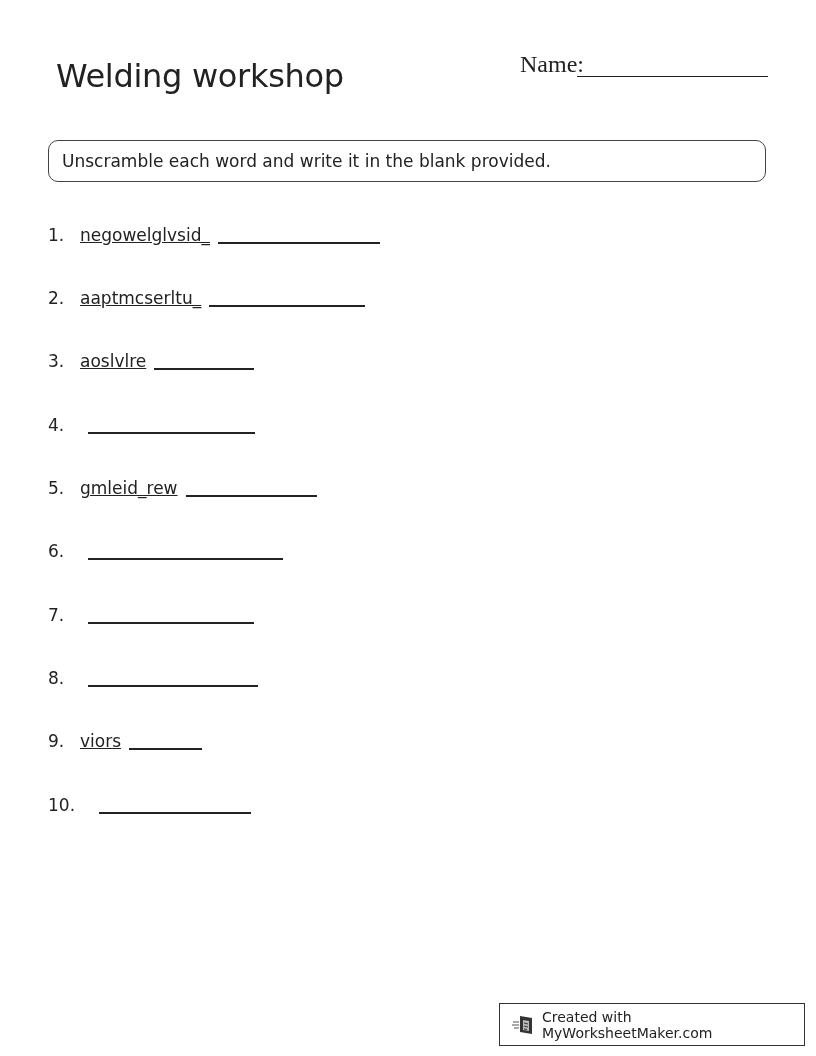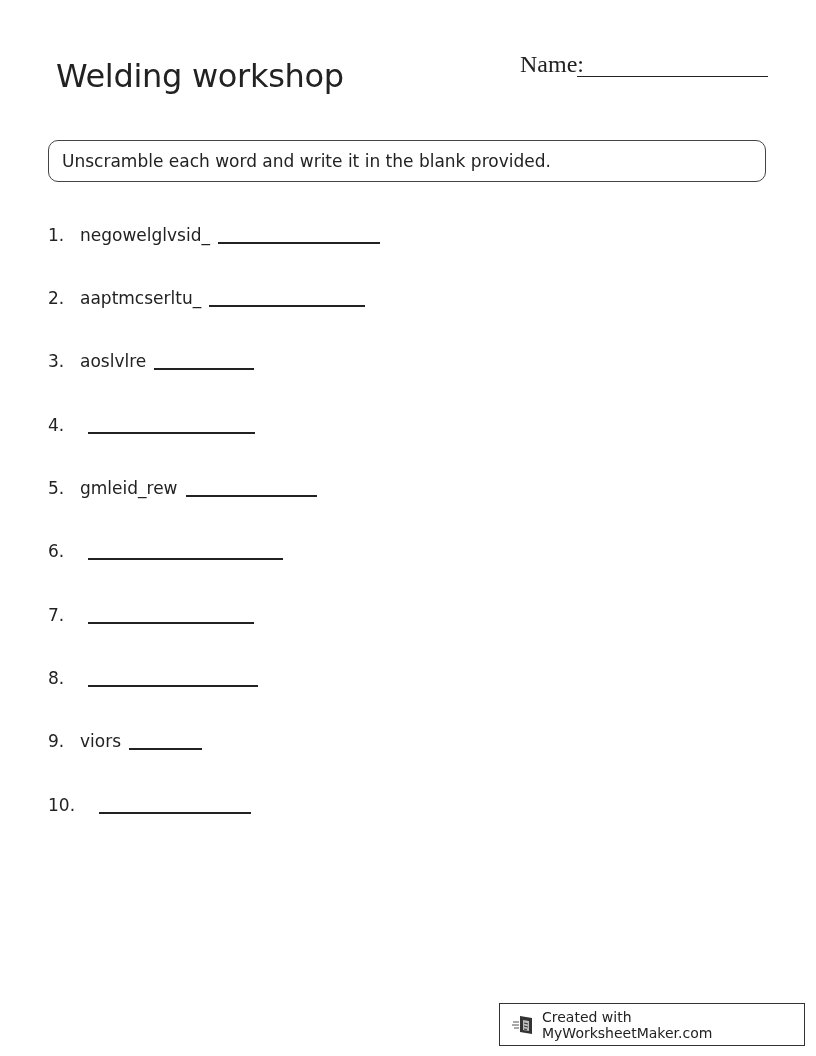--- a/index.html
+++ b/index.html
@@ -83,20 +83,21 @@
       color: #222222;
     }
     .num {
       display: inline-block;
       width: 32px;
       line-height: 30px;
     }
     .num.wide { width: 43px; }
     .word {
       line-height: 30px;
+      text-decoration: underline;
     }
     .blank {
       display: inline-block;
       height: 0;
       border-bottom: 2px solid #222222;
       margin-left: 8px;
       margin-bottom: 6px;
     }
     .footer {
       position: absolute;

